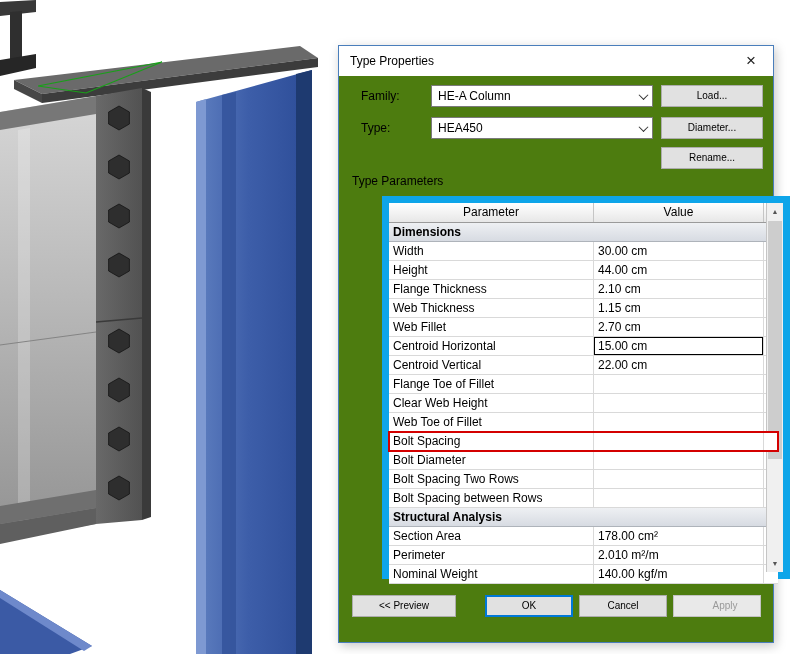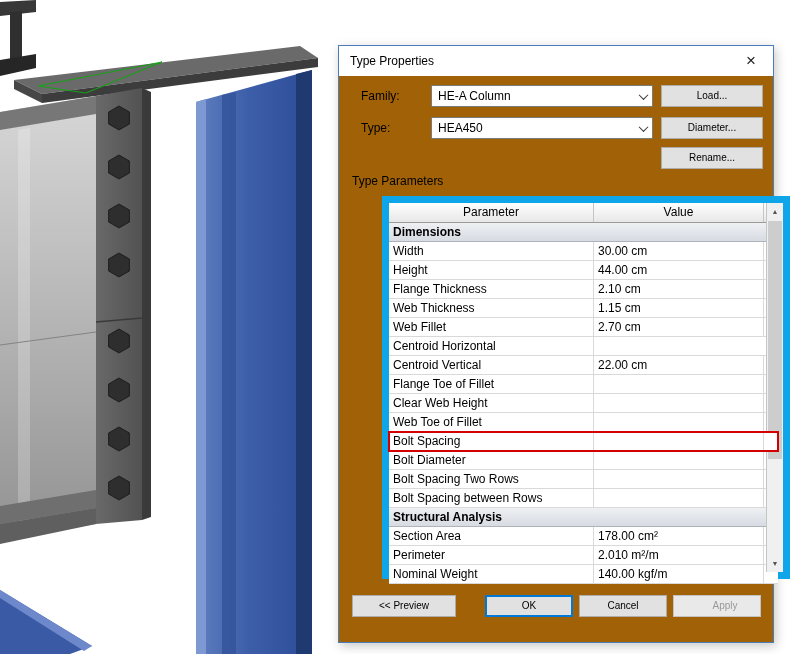--- a/index.html
+++ b/index.html
@@ -5,21 +5,21 @@
   * { margin:0; padding:0; box-sizing:border-box; }
   html,body { width:807px; height:654px; overflow:hidden; background:#fff;
               font-family:"Liberation Sans", sans-serif; font-size:12px; color:#000; }
   #stage { position:relative; width:807px; height:654px; background:#fff; }
 
   
   #viewport { position:absolute; left:0; top:0; width:807px; height:654px; }
 
   
   .dialog { position:absolute; left:338px; top:45px; width:436px; height:598px;
-            background:#a16207; border:1px solid #4a7ebb;
+            background:#4d7c0f; border:1px solid #4a7ebb;
             box-shadow:2px 3px 10px rgba(0,0,0,.22); }
   .titlebar { height:30px; background:#fff; display:flex; align-items:center; padding-left:11px; }
   .titlebar .title { font-size:12px; color:#000; }
   .close-btn { margin-left:auto; width:44px; height:29px; display:flex; align-items:center;
                justify-content:center; font-size:17px; color:#222; cursor:default; }
 
   .lbl { position:absolute; height:22px; line-height:22px; }
   .combo { position:absolute; width:222px; height:22px; background:#fff; border:1px solid #7a7a7a;
            display:flex; align-items:center; padding-left:6px; }
   .combo .combo-text { flex:1; white-space:nowrap; overflow:hidden; }
@@ -207,20 +207,21 @@
           <div class="cell c-value">1.15 cm</div>
           <div class="cell c-eq"></div>
         </div>
         <div class="trow">
           <div class="cell c-param">Web Fillet</div>
           <div class="cell c-value">2.70 cm</div>
           <div class="cell c-eq"></div>
         </div>
         <div class="trow">
           <div class="cell c-param">Centroid Horizontal</div>
+          <div class="cell c-value focus-cell">15.00 cm</div>
           <div class="cell c-eq"></div>
         </div>
         <div class="trow">
           <div class="cell c-param">Centroid Vertical</div>
           <div class="cell c-value">22.00 cm</div>
           <div class="cell c-eq"></div>
         </div>
         <div class="trow">
           <div class="cell c-param">Flange Toe of Fillet</div>
           <div class="cell c-value"></div>

